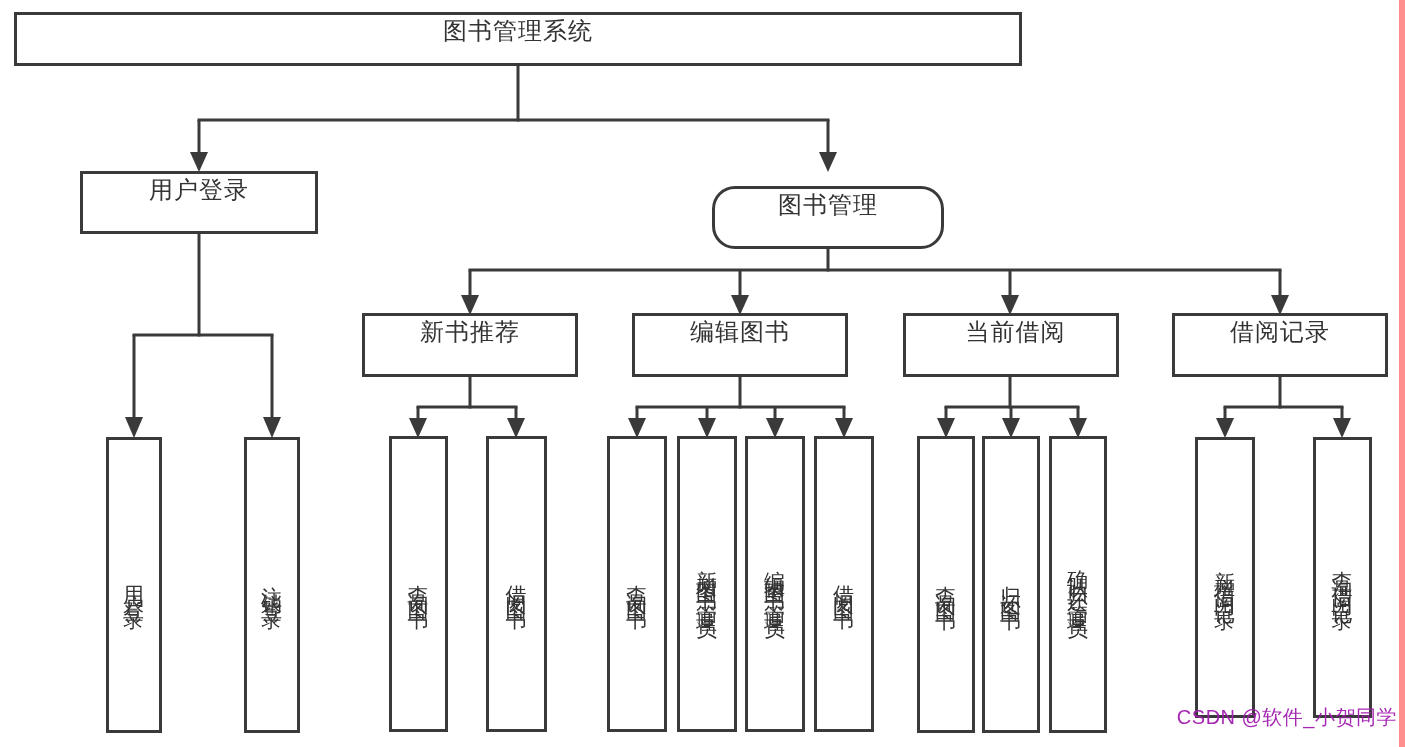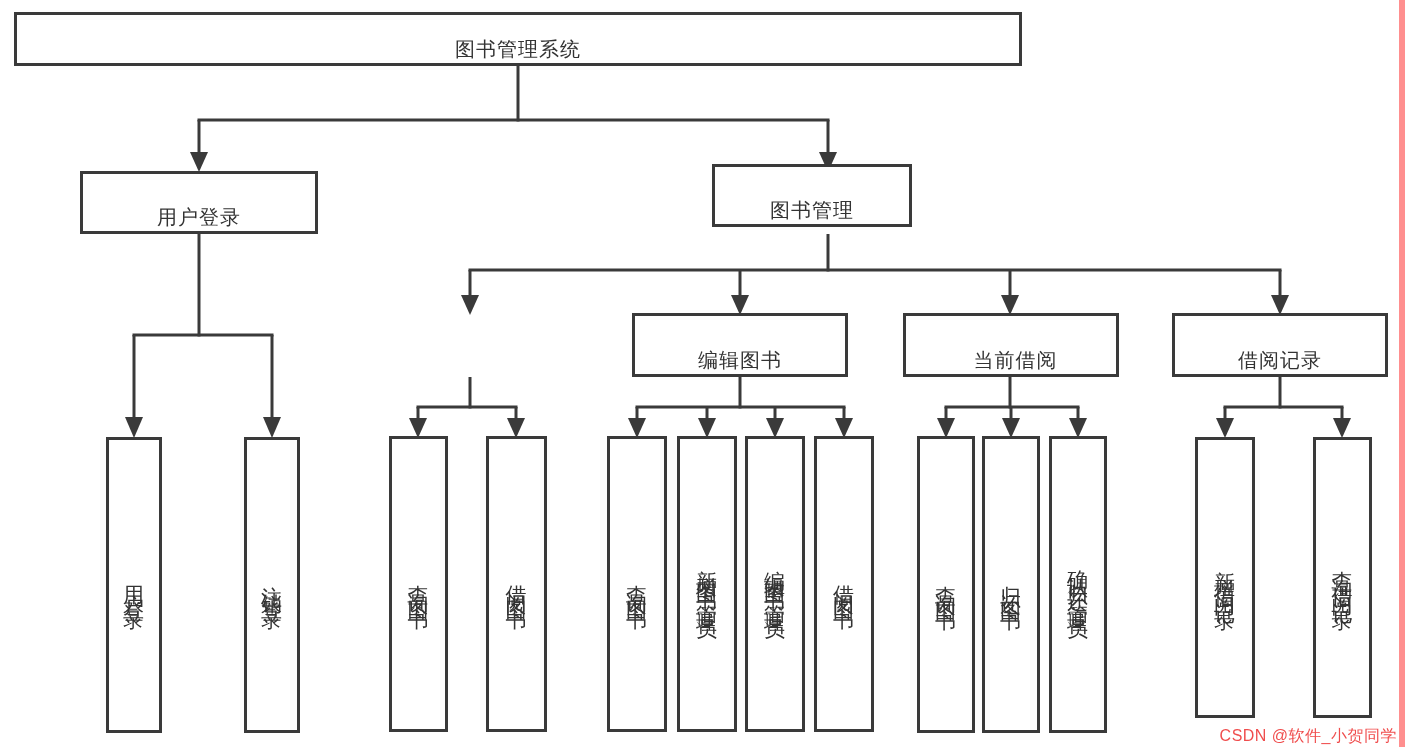--- a/index.html
+++ b/index.html
@@ -3,35 +3,35 @@
 <meta charset="utf-8">
 <style>
   html,body{margin:0;padding:0;background:#ffffff;}
   .canvas{
     position:relative;width:1405px;height:747px;background:#ffffff;overflow:hidden;
     font-family:"Liberation Sans","DejaVu Sans",sans-serif;color:#333333;
   }
   .connectors{position:absolute;left:0;top:0;}
   .box{
     position:absolute;box-sizing:border-box;border:3px solid #3a3a3a;background:#ffffff;
-    display:flex;align-items:flex-end;justify-content:center;
-    font-size:20px;color:#333333;letter-spacing:1px;
+    display:flex;align-items:flex-start;justify-content:center;
+    font-size:24px;color:#333333;letter-spacing:1px;
   }
   .vbox{
     position:absolute;box-sizing:border-box;border:3px solid #3a3a3a;background:#ffffff;
     display:flex;align-items:center;justify-content:center;
   }
   .vtext{
     writing-mode:vertical-rl;text-orientation:mixed;
     font-size:21px;letter-spacing:8px;color:#333333;line-height:1;
     white-space:nowrap;
   }
   .watermark{
-    position:absolute;right:8px;bottom:0;font-size:16px;letter-spacing:0.5px;
-    color:#ef4444;opacity:0.95;
+    position:absolute;right:8px;bottom:16px;font-size:20px;letter-spacing:0.5px;
+    color:#a21caf;opacity:0.95;
   }
   .edge-strip{
     position:absolute;right:0;top:0;width:6px;height:747px;background:#ff8f8f;
   }
   line{stroke:#3a3a3a;stroke-width:3;}
   polygon{fill:#3a3a3a;}
 </style>
 </head>
 <body>
 
@@ -113,24 +113,27 @@
     </g>
   </svg>
 
   <div class="box" style="left:14px;top:12px;width:1008px;height:54px;">
     <span>图书管理系统</span>
   </div>
 
   <div class="box" style="left:80px;top:171px;width:238px;height:63px;">
     <span>用户登录</span>
   </div>
-  <div class="box" style="left:712px;top:164px;width:200px;height:63px;">
+  <div class="box" style="left:712px;top:186px;width:232px;height:63px;border-radius:23px;">
     <span>图书管理</span>
   </div>
 
+  <div class="box" style="left:362px;top:313px;width:216px;height:64px;">
+    <span>新书推荐</span>
+  </div>
   <div class="box" style="left:632px;top:313px;width:216px;height:64px;">
     <span>编辑图书</span>
   </div>
   <div class="box" style="left:903px;top:313px;width:216px;height:64px;padding-left:9px;">
     <span>当前借阅</span>
   </div>
   <div class="box" style="left:1172px;top:313px;width:216px;height:64px;">
     <span>借阅记录</span>
   </div>
 

